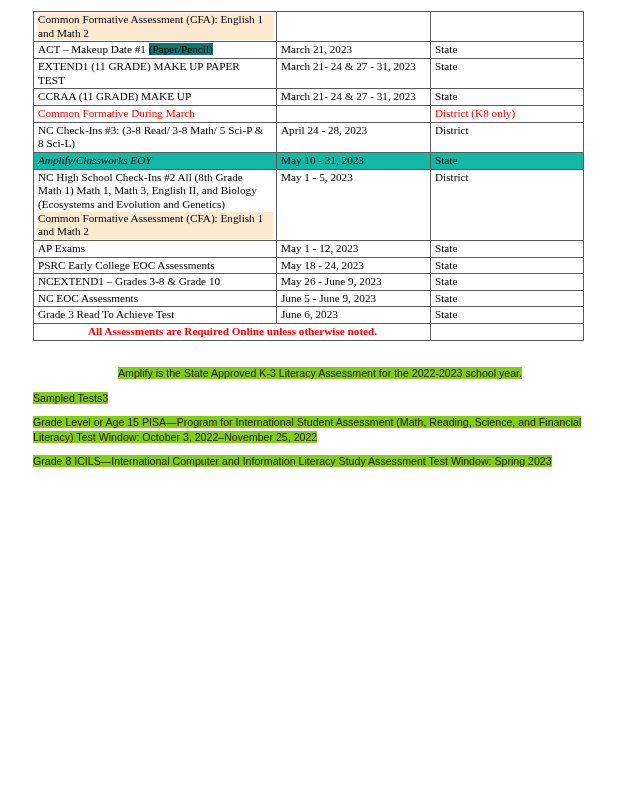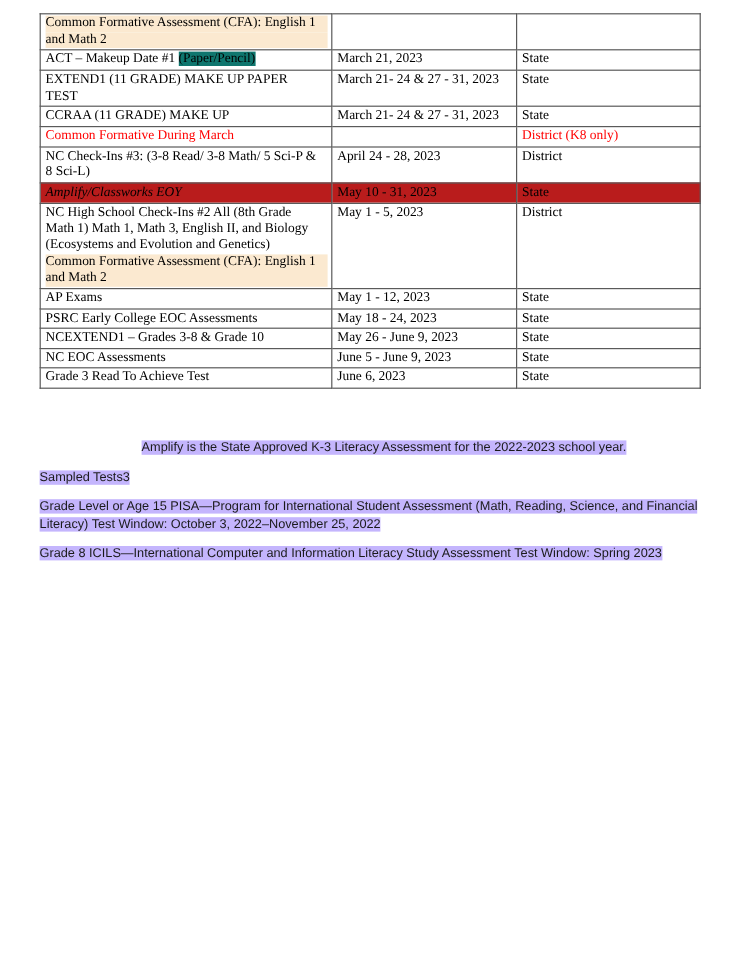--- a/index.html
+++ b/index.html
@@ -32,21 +32,21 @@
     padding: 1px 3px 1px 4px;
     vertical-align: top;
     background: #ffffff;
     margin-top: 24px;
   }
   .col-name  { width: 243px; }
   .col-date  { width: 154px; }
   .col-admin { width: 153px; }
 
   
-  .row-yellow td { background: #b91c1c; }
+  .row-yellow td { background: #14b8a6; }
   .txt-red   { color: #ff0000; }
   .txt-ital  { font-style: italic; }
 
   
   .hl-peach  { background: #fbe9d0; }
   .hl-cyan   { background: #0f766e; }
 
   .footer-cell {
     text-align: center;
     font-weight: bold;
@@ -69,21 +69,21 @@
     line-height: 1.38;
     color: #1a1a1a;
   }
   .note-p {
     margin: 0 0 10px 0;
   }
   .note-indent {
     padding-left: 85px;
   }
   .note-hl {
-    background: #c4b5fd;
+    background: #84cc16;
     box-decoration-break: clone;
     text-align: right;
     -webkit-box-decoration-break: clone;
   }
 </style>
 </head>
 <body>
 
 <table class="doc-table">
   <colgroup>
@@ -181,20 +181,24 @@
         <td>June 5 - June 9, 2023</td>
         <td>State</td>
       </tr>
       <tr>
         <td>
           <span class="cell-line">Grade 3 Read To Achieve Test</span>
         </td>
         <td>June 6, 2023</td>
         <td>State</td>
       </tr>
+      <tr>
+        <td colspan="2" class="footer-cell">All Assessments are Required Online unless otherwise noted.</td>
+        <td></td>
+      </tr>
     </tbody>
 </table>
 
 <div class="notes">
     <p class="note-p note-indent"><span class="note-hl">Amplify is the State Approved K-3 Literacy Assessment for the 2022-2023 school year.</span></p>
     <p class="note-p"><span class="note-hl">Sampled Tests3</span></p>
     <p class="note-p"><span class="note-hl">Grade Level or Age 15 PISA—Program for International Student Assessment (Math, Reading, Science, and Financial Literacy) Test Window: October 3, 2022–November 25, 2022</span></p>
     <p class="note-p"><span class="note-hl">Grade 8 ICILS—International Computer and Information Literacy Study Assessment Test Window: Spring 2023</span></p>
   </div>
 

